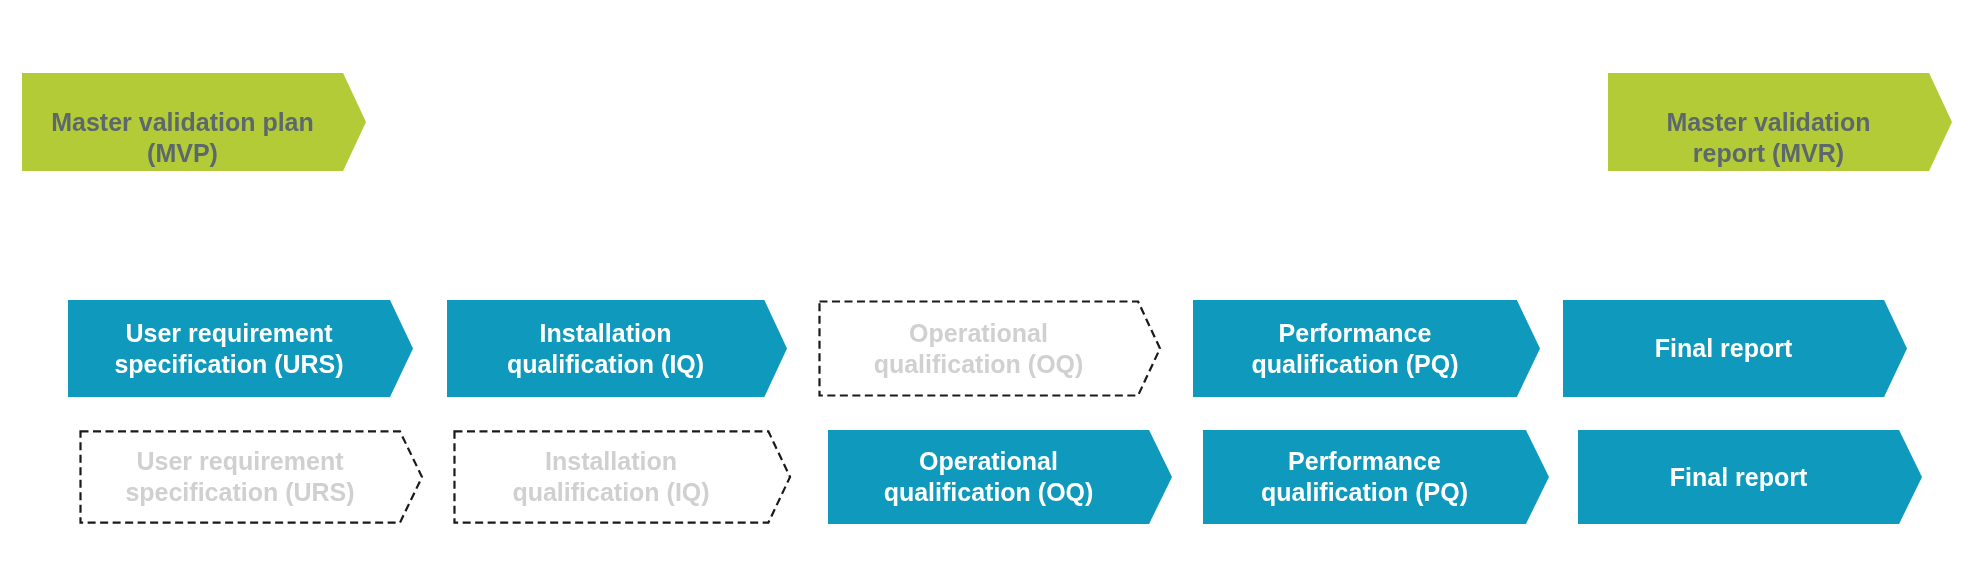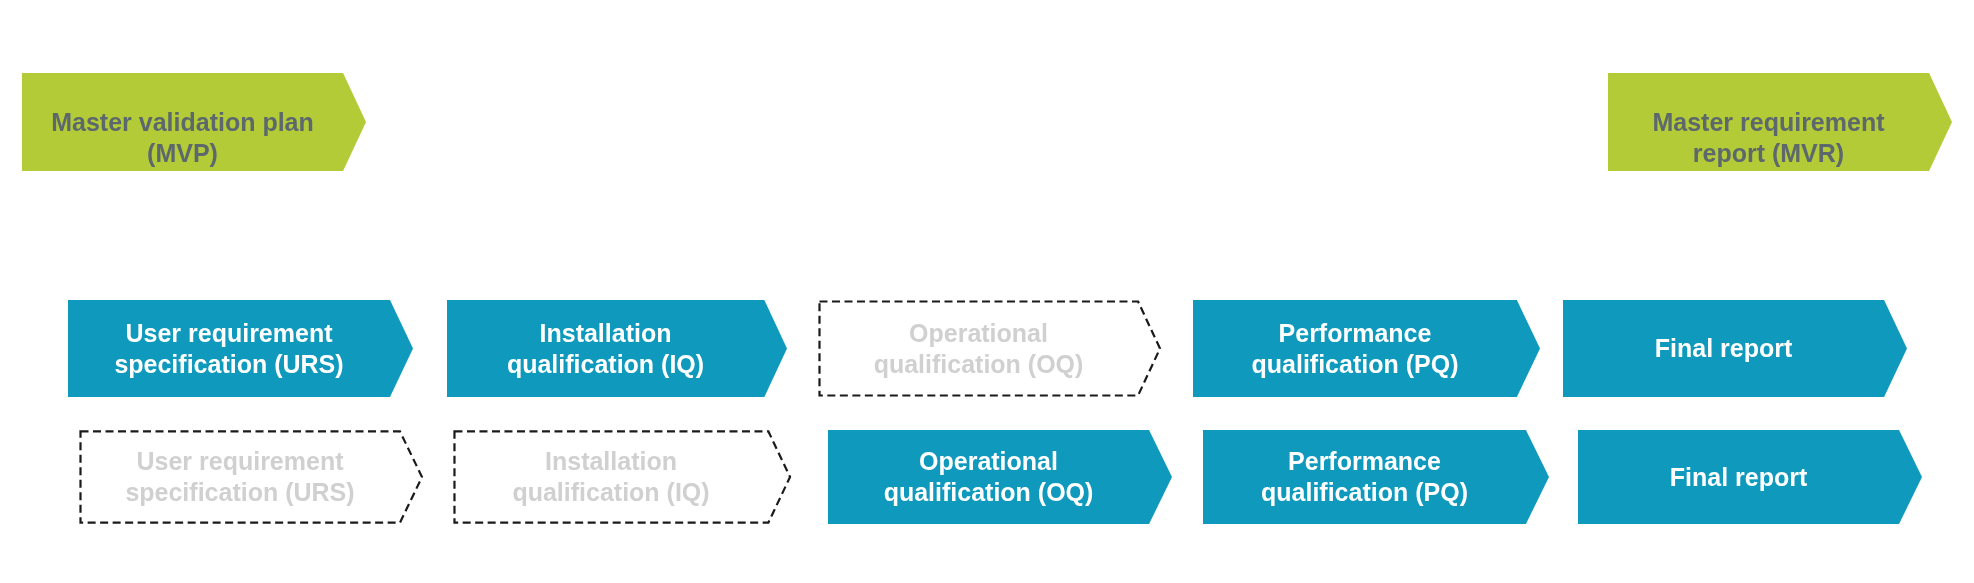--- a/index.html
+++ b/index.html
@@ -59,21 +59,21 @@
     <svg class="shape" viewBox="0 0 345 96" preserveAspectRatio="none" aria-hidden="true">
       <path d="M0,0 H322 L345,48 L322,96 H0 Z"></path>
     </svg>
     <span class="lbl" style="max-width:295px;">Master validation plan (MVP)</span>
   </div>
 
   <div class="box green" style="left:1608px; top:73px; width:344px; height:98px;">
     <svg class="shape" viewBox="0 0 345 96" preserveAspectRatio="none" aria-hidden="true">
       <path d="M0,0 H322 L345,48 L322,96 H0 Z"></path>
     </svg>
-    <span class="lbl" style="max-width:250px;">Master requirement report (MVR)</span>
+    <span class="lbl" style="max-width:250px;">Master validation report (MVR)</span>
   </div>
 
   <div class="box solid" style="left:68px; top:300px; width:345px; height:97px;">
     <svg class="shape" viewBox="0 0 345 96" preserveAspectRatio="none" aria-hidden="true">
       <path d="M0,0 H322 L345,48 L322,96 H0 Z"></path>
     </svg>
     <span class="lbl" style="max-width:265px;">User requirement specification (URS)</span>
   </div>
 
   <div class="box solid" style="left:447px; top:300px; width:340px; height:97px;">

